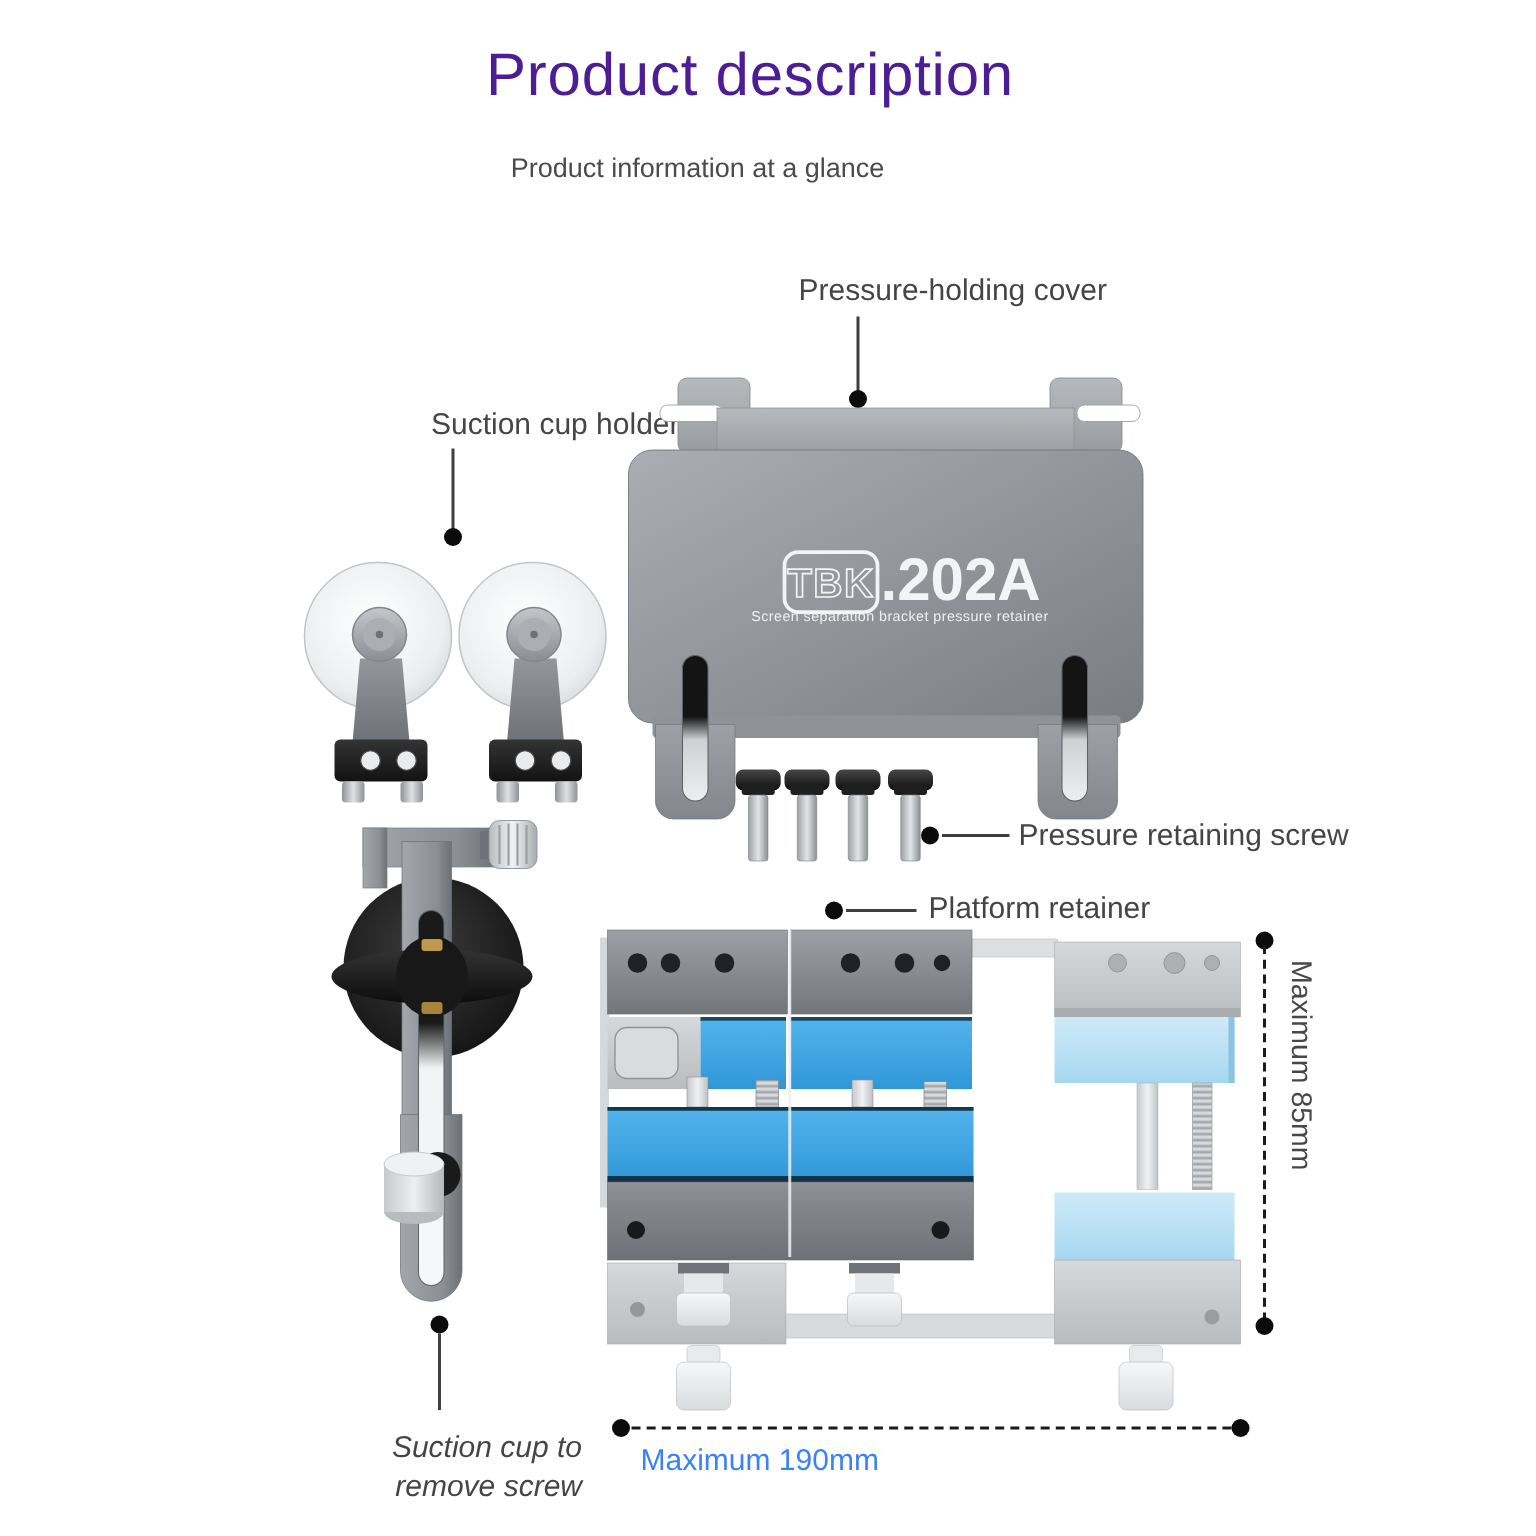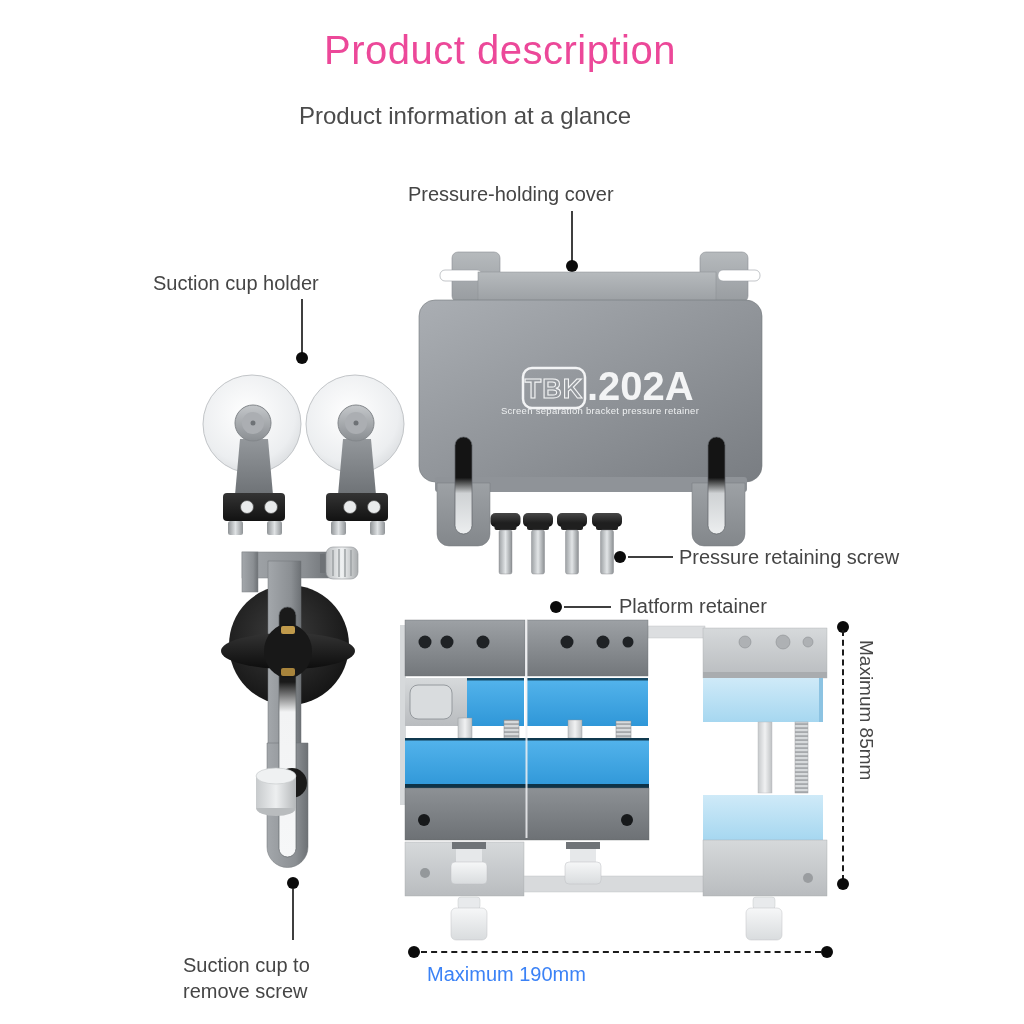--- a/index.html
+++ b/index.html
@@ -1,23 +1,23 @@
 <!DOCTYPE html>
 <html><head>
 <meta charset="utf-8">
 <style>
   html,body{margin:0;padding:0;background:#ffffff;}
   .canvas{position:relative;width:1024px;height:1024px;background:#ffffff;overflow:hidden;
           font-family:"Liberation Sans", sans-serif;}
   .page-title{position:absolute;top:28px;left:0;width:1000px;text-align:center;margin:0;
-              font-size:40px;font-weight:500;letter-spacing:.5px;color:#ec4899;}
+              font-size:40px;font-weight:500;letter-spacing:.5px;color:#4c1d95;}
   .page-subtitle{position:absolute;top:102px;left:0;width:930px;text-align:center;margin:0;
-                 font-size:24px;color:#4b4b4b;}
+                 font-size:18px;color:#4b4b4b;}
   .callout{position:absolute;font-size:20px;color:#454545;white-space:nowrap;}
-  .callout.center{text-align:left;}
+  .callout.center{text-align:right;}
   .leader-v{position:absolute;width:2px;background:#3f3f3f;}
   .leader-h{position:absolute;height:2px;background:#3f3f3f;}
   .dot{position:absolute;width:12px;height:12px;border-radius:50%;background:#0b0b0b;}
   .dash-v{position:absolute;width:0;border-left:2px dashed #1b1b1b;}
   .dash-h{position:absolute;height:0;border-top:2px dashed #1b1b1b;}
   .dim-label-v{position:absolute;writing-mode:vertical-rl;font-size:19px;color:#474747;white-space:nowrap;}
   .dim-label-h{position:absolute;font-size:20px;color:#3b82f6;white-space:nowrap;}
   svg{position:absolute;overflow:visible;}
 </style>
 </head>
@@ -314,18 +314,18 @@
   <div class="dot" style="left:837px;top:878px;"></div>
   <div class="dim-label-v" style="left:855px;top:640px;">Maximum 85mm</div>
 
   <div class="dot" style="left:408px;top:946px;"></div>
   <div class="dash-h" style="left:421px;top:951px;width:400px;"></div>
   <div class="dot" style="left:821px;top:946px;"></div>
   <div class="dim-label-h" style="left:427px;top:963px;">Maximum 190mm</div>
 
   <div class="dot" style="left:287px;top:877px;"></div>
   <div class="leader-v" style="left:292px;top:889px;height:51px;"></div>
-  <div class="callout center" style="left:183px;top:952px;width:205px;line-height:26px;white-space:normal;">
+  <div class="callout center" style="left:183px;top:952px;width:205px;line-height:26px;white-space:normal;font-style:italic;">
     <span>Suction cup to</span><br>
     <span>remove screw</span>
   </div>
 
 </div>
 
 </body></html>

